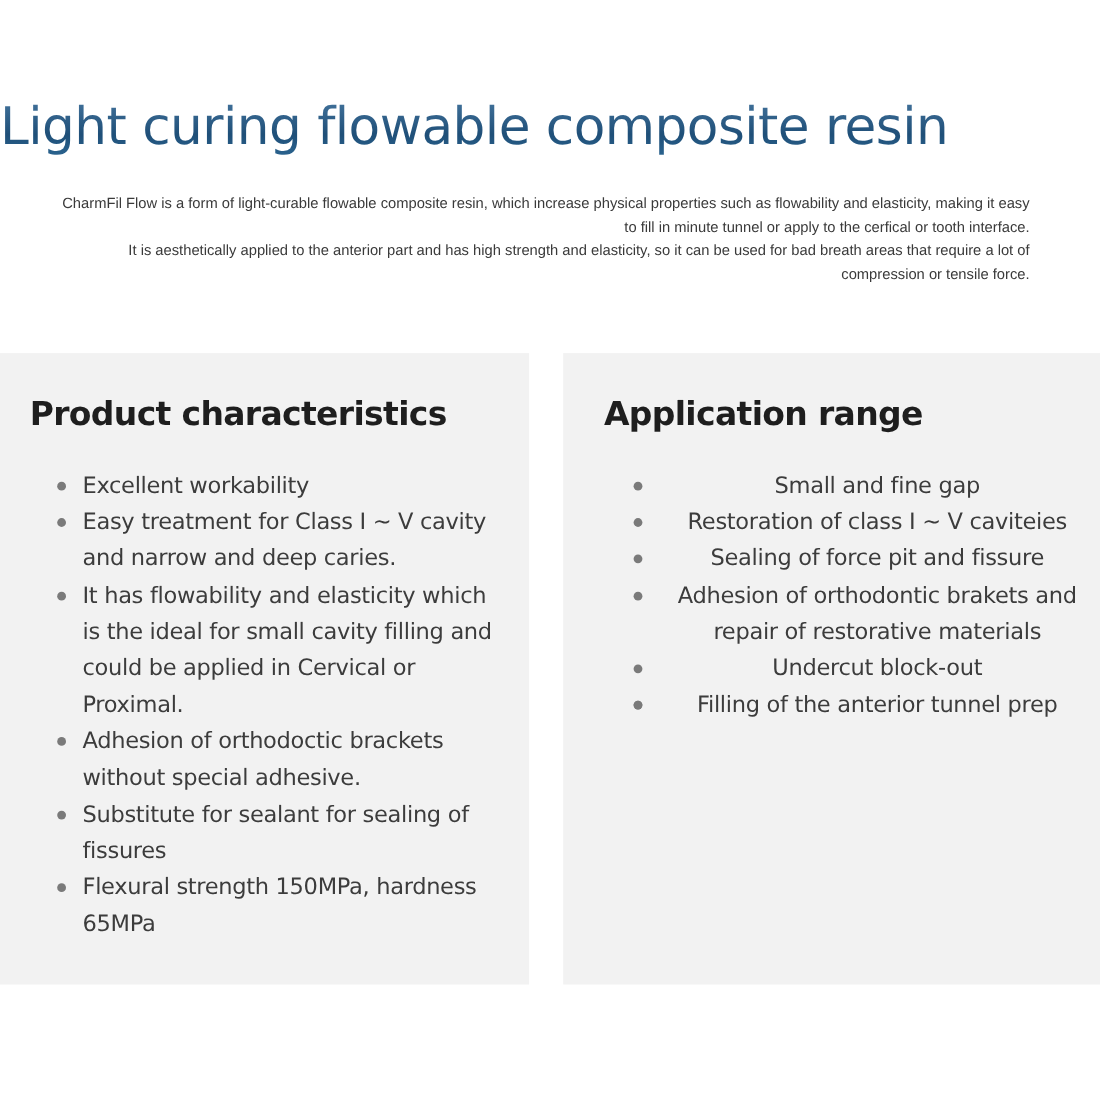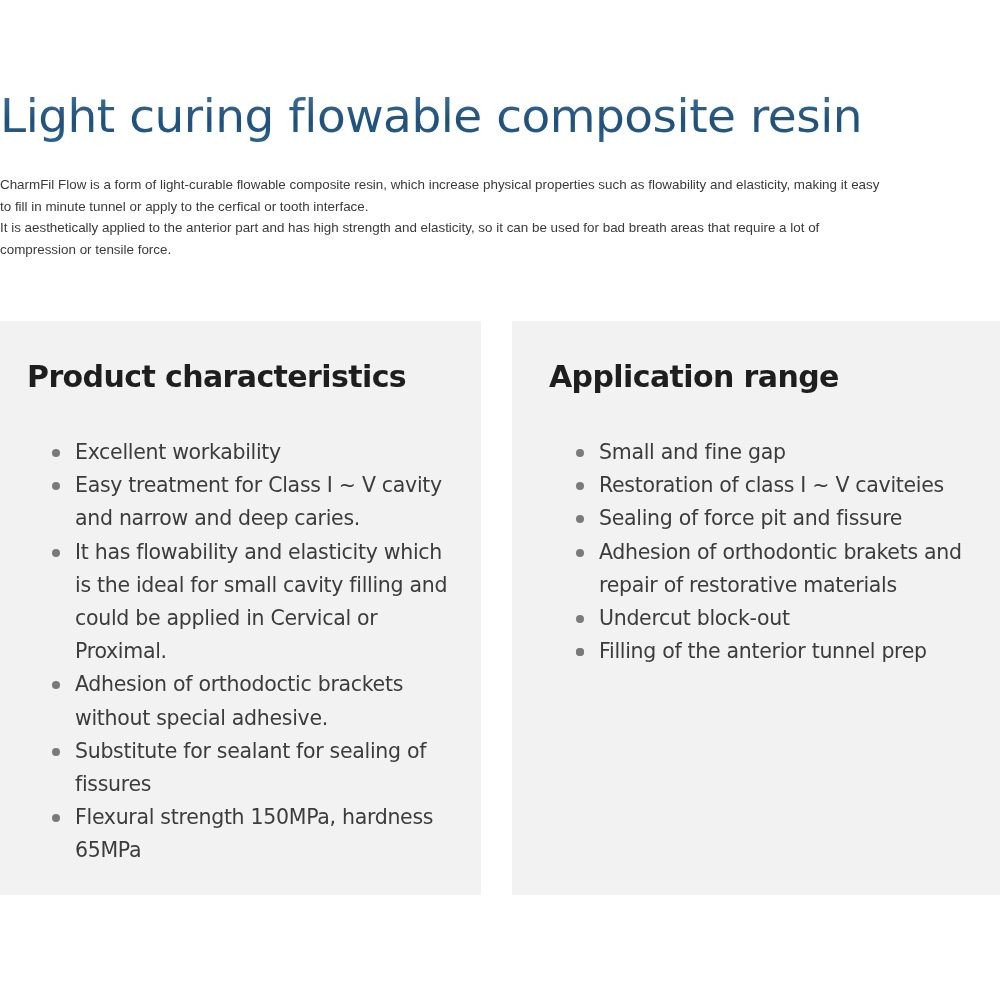--- a/index.html
+++ b/index.html
@@ -31,21 +31,21 @@
       -webkit-text-fill-color: transparent;
       line-height: 64px;
       margin: 0;
       font-weight: normal;
     }
     .intro {
       position: absolute;
       left: 0;
       top: 174px;
       width: 936px;
-      text-align: left;
+      text-align: right;
       font-size: 13.4px;
       line-height: 21.5px;
       color: #3a3a3a;
     }
     .intro p {
       margin: 0;
     }
     .panel {
       position: absolute;
       top: 321px;
@@ -53,37 +53,38 @@
       background: #f2f2f2;
       box-sizing: border-box;
     }
     .panel-left {
       left: 0;
       width: 481px;
     }
     .panel-right {
       left: 512px;
       width: 488px;
+      text-align: center;
     }
     .panel-heading {
       position: absolute;
       top: 36px;
       margin: 0;
       font-weight: bold;
       font-size: 30px;
       line-height: 40px;
       color: #1e1e1e;
       font-family: "DejaVu Sans", "Liberation Sans", sans-serif;
       letter-spacing: -0.6px;
     }
     .panel-left .panel-heading { left: 27px; }
     .panel-right .panel-heading { left: 37px; }
     .bullet-list {
       position: absolute;
-      top: 115px;
+      top: 104px;
       margin: 0;
       padding: 0;
       list-style: none;
       font-family: "DejaVu Sans", "Liberation Sans", sans-serif;
       font-size: 20.5px;
       line-height: 33.2px;
       color: #3c3c3c;
       letter-spacing: -0.3px;
     }
     .panel-left .bullet-list { left: 52px; width: 410px; }

